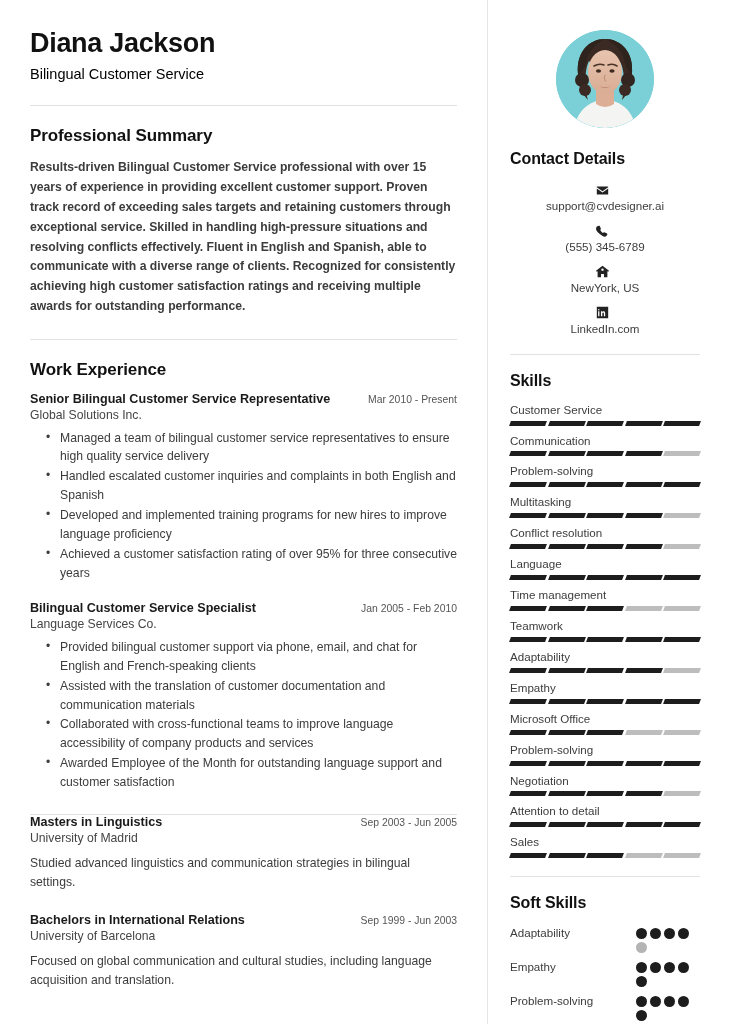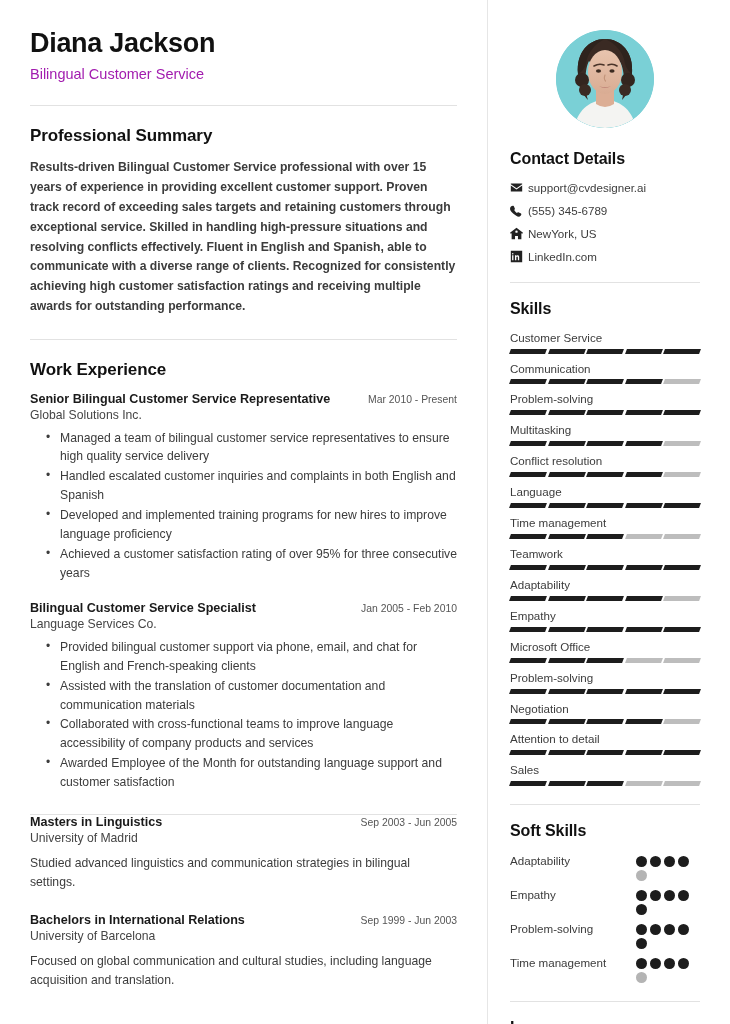--- a/index.html
+++ b/index.html
@@ -27,21 +27,21 @@
   }
   .name {
     font-size: 27px;
     font-weight: bold;
     color: #111111;
     letter-spacing: -0.3px;
     line-height: 1.15;
   }
   .job-title {
     font-size: 14.5px;
-    color: #a21caf;
+    color: #000000;
     margin-top: 7px;
     line-height: 1.2;
   }
   .hr-left {
     border: 0;
     border-top: 1px solid #e2e2e2;
     margin: 22px 0 0 0;
   }
   .sec-title {
     font-size: 17px;
@@ -142,20 +142,21 @@
     font-weight: bold;
     color: #111111;
     margin-bottom: 13px;
     letter-spacing: -0.1px;
   }
   .contact-list { margin-bottom: 4px; }
   .contact-row {
     display: flex;
     align-items: center;
     margin-bottom: 9px;
+    flex-direction: column;
   }
   .c-icon {
     width: 18px;
     flex: 0 0 18px;
     display: flex;
     align-items: center;
     justify-content: flex-start;
     color: #222222;
   }
   .c-text {

